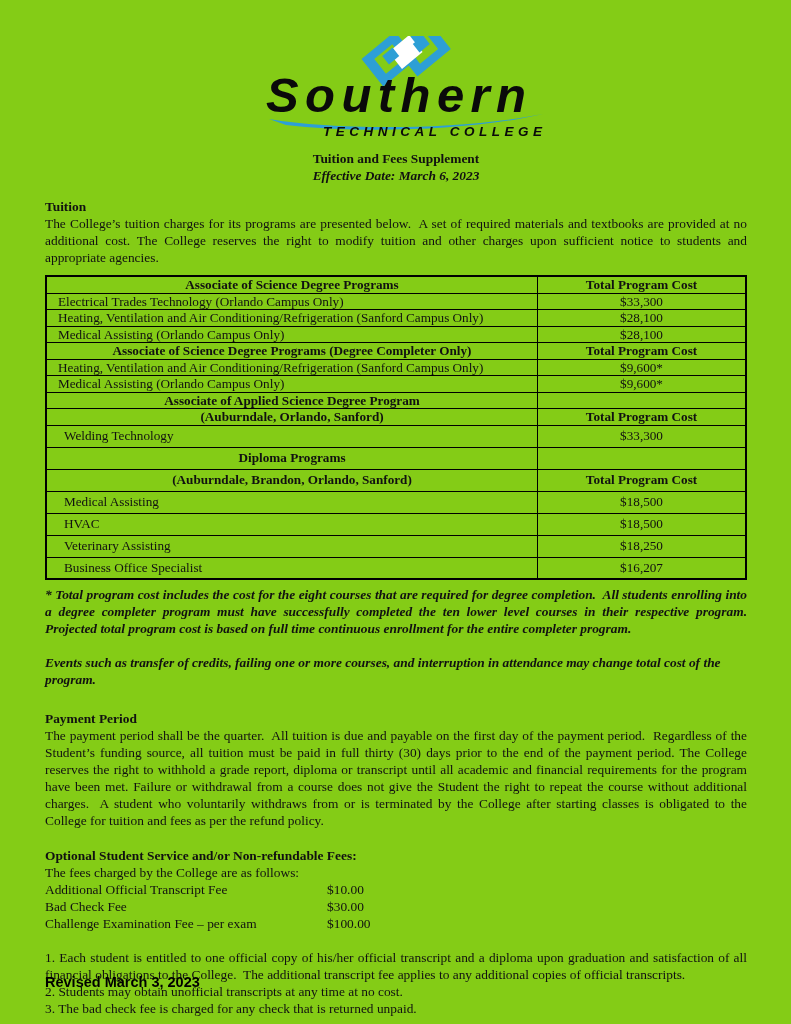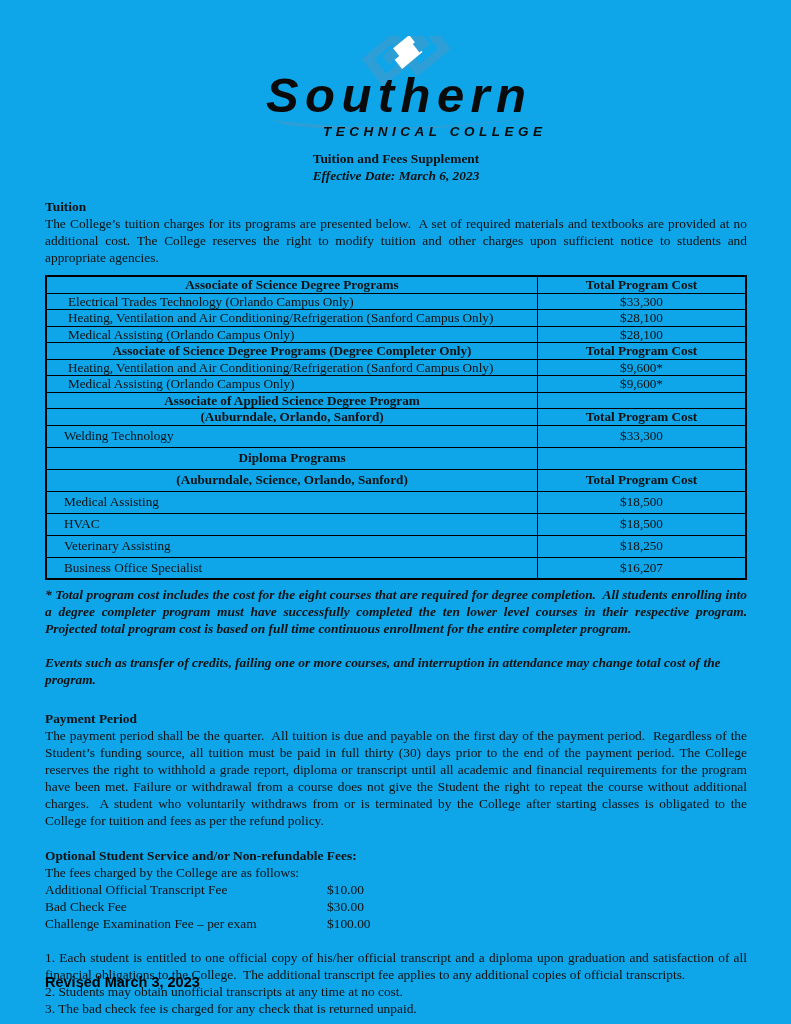--- a/index.html
+++ b/index.html
@@ -1,21 +1,21 @@
 <!DOCTYPE html>
 <html><head>
 <meta charset="utf-8">
 <style>
   * { margin:0; padding:0; box-sizing:border-box; }
   html,body { background:#ffffff; }
   .page {
     position:relative;
     width:791px; height:1024px;
     margin:0 auto;
-    background:#0ea5e9;
+    background:#84cc16;
     color:#111111;
     font-family:"Liberation Serif", serif;
     font-size:13.4px;
     line-height:17px;
     padding:36px 44px 0 45px;
     overflow:hidden;
   }
   .logo-wrap { text-align:center; }
   .logo-svg { display:inline-block; }
   .doc-title { text-align:center; font-weight:bold; margin-top:6px; }
@@ -24,21 +24,21 @@
   .body-text { text-align:justify; white-space:pre-wrap; }
   .tuition-table {
     width:100%;
     border-collapse:collapse;
     border:2px solid #000;
     margin-top:9px;
     font-size:13.2px;
   }
   .tuition-table td {
     border:1px solid #000;
-    padding:0 21px;
+    padding:0 11px;
     line-height:15.5px;
     height:16px;
     vertical-align:middle;
   }
   .tuition-table tr.tall td { height:22px; padding:2px 17px; }
   td.c-head { font-weight:bold; text-align:center; }
   td.c-name { text-align:left; }
   td.c-cost { text-align:center; }
   .col-program { width:493px; }
   .col-cost { width:209px; }
@@ -131,21 +131,21 @@
       </tr>
       <tr class="tall">
         <td class="c-name">Welding Technology</td>
         <td class="c-cost">$33,300</td>
       </tr>
       <tr class="tall">
         <td class="c-head">Diploma Programs</td>
         <td class="c-head"></td>
       </tr>
       <tr class="tall">
-        <td class="c-head">(Auburndale, Science, Orlando, Sanford)</td>
+        <td class="c-head">(Auburndale, Brandon, Orlando, Sanford)</td>
         <td class="c-head">Total Program Cost</td>
       </tr>
       <tr class="tall">
         <td class="c-name">Medical Assisting</td>
         <td class="c-cost">$18,500</td>
       </tr>
       <tr class="tall">
         <td class="c-name">HVAC</td>
         <td class="c-cost">$18,500</td>
       </tr>

